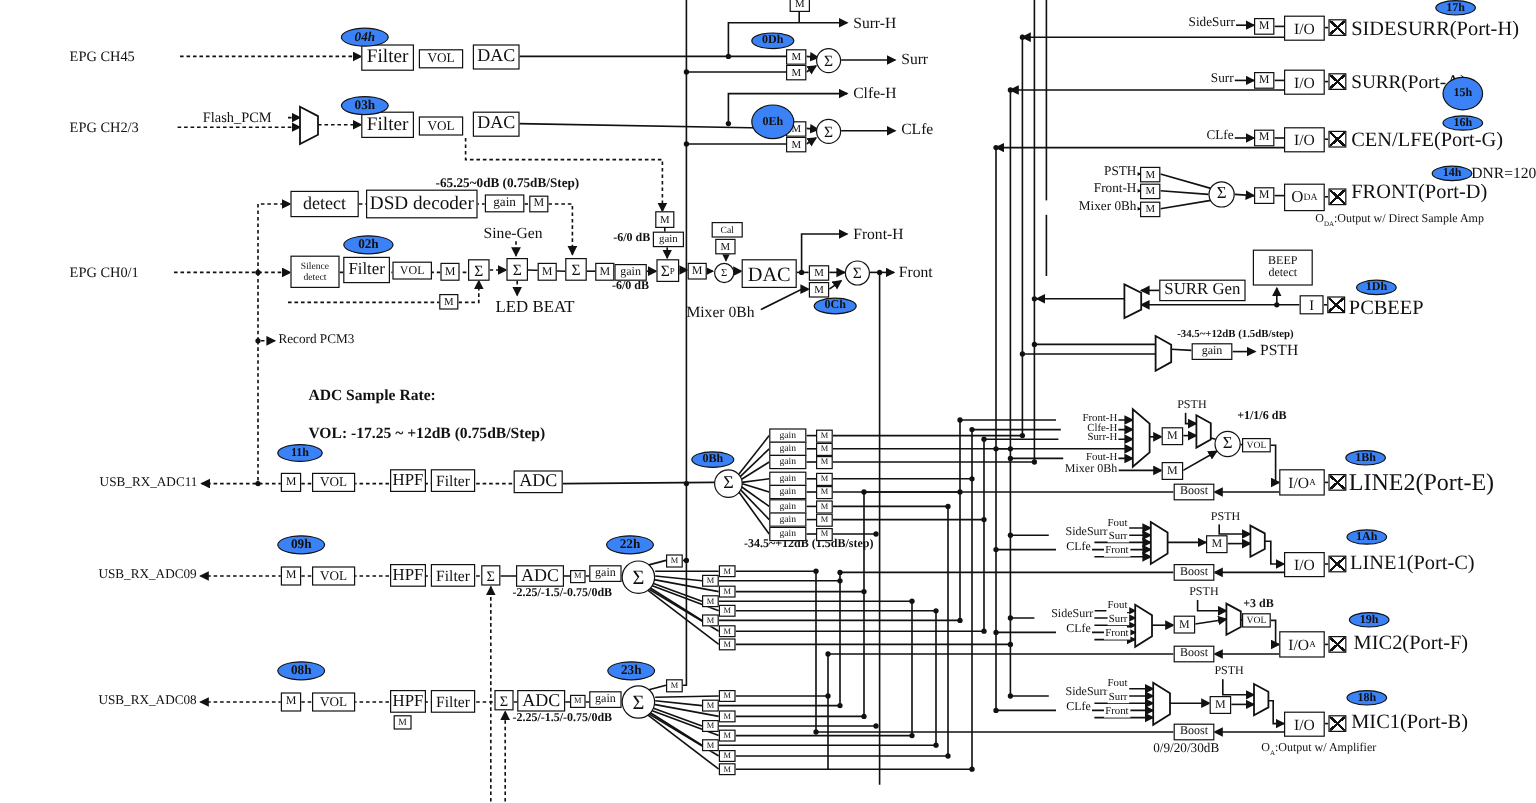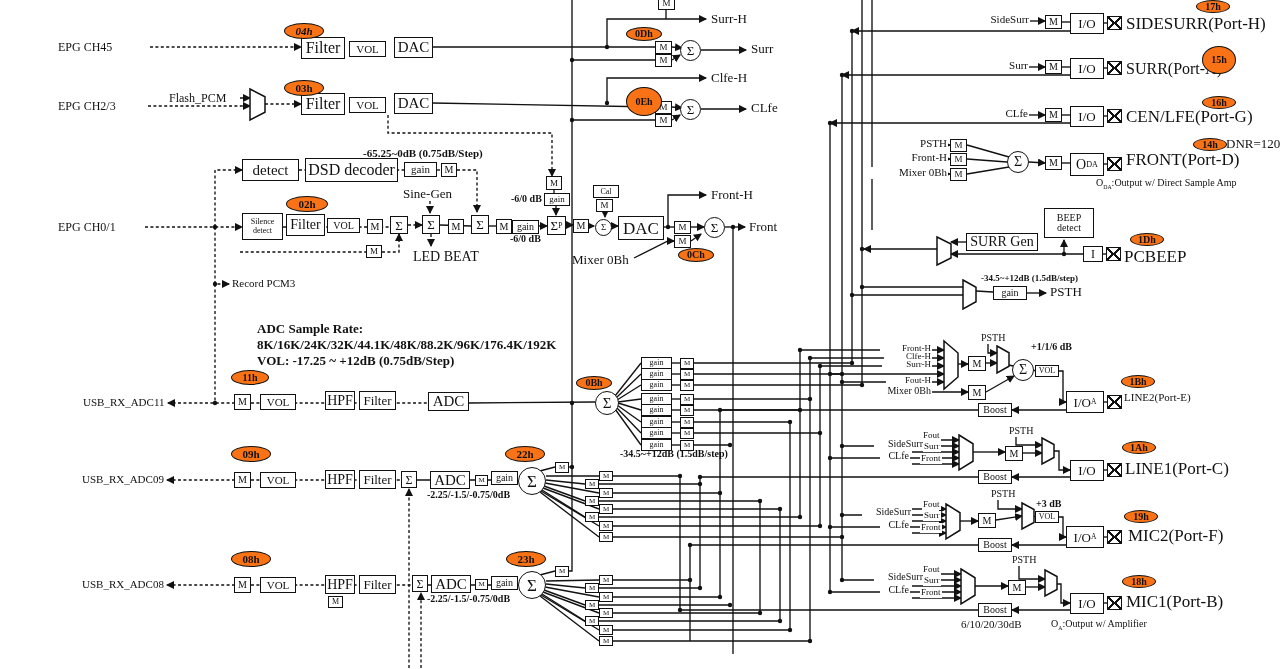--- a/index.html
+++ b/index.html
@@ -6,21 +6,21 @@
   #canvas{position:relative;width:1280px;height:669px;background:#fff;overflow:hidden;
           font-family:"Liberation Serif",serif;color:#111}
   #wires{position:absolute;left:0;top:0;z-index:1}
   .box{position:absolute;box-sizing:border-box;border:1.6px solid #111;background:#fff;
        display:flex;align-items:center;justify-content:center;text-align:center;
        line-height:1;z-index:3;white-space:nowrap}
   .box.ml{white-space:pre-line;line-height:1.05}
   .sum{position:absolute;box-sizing:border-box;border:1.6px solid #111;background:#fff;
        border-radius:50%;display:flex;align-items:center;justify-content:center;
        line-height:1;z-index:3}
-  .tag{position:absolute;box-sizing:border-box;border:1.4px solid #111;background:#f97316;
+  .tag{position:absolute;box-sizing:border-box;border:1.4px solid #111;background:#3b82f6;
        border-radius:50%;display:flex;align-items:center;justify-content:center;
        font-weight:700;line-height:1;z-index:3}
   .lbl{position:absolute;line-height:1.08;z-index:2;white-space:nowrap}
   .lbl.bg{background:#fff;padding:0 1px;z-index:2}
   .lbl.r{text-align:right}
   .pad{position:absolute;box-sizing:border-box;width:15px;height:14px;border:1.6px solid #111;
        background-color:#fff;z-index:3;
        background-image:
         linear-gradient(to top right, transparent calc(50% - 1px), #111 calc(50% - 1px), #111 calc(50% + 1px), transparent calc(50% + 1px)),
         linear-gradient(to bottom right, transparent calc(50% - 1px), #111 calc(50% - 1px), #111 calc(50% + 1px), transparent calc(50% + 1px))}
@@ -726,21 +726,21 @@
     <div class="tag" style="left: 626px; top: 27px; width: 36px; height: 14px; font-size: 10px;">0Dh</div>
     <div class="tag" style="left: 626px; top: 87px; width: 36px; height: 29px; font-size: 10px;">0Eh</div>
     <div class="tag" style="left: 678px; top: 248px; width: 36px; height: 14px; font-size: 10px;">0Ch</div>
     <div class="tag" style="left: 576px; top: 376px; width: 36px; height: 14px; font-size: 10px;">0Bh</div>
     <div class="tag" style="left: 231px; top: 370px; width: 38px; height: 15px; font-size: 10px;">11h</div>
     <div class="tag" style="left: 231px; top: 446px; width: 40px; height: 16px; font-size: 11px;">09h</div>
     <div class="tag" style="left: 231px; top: 551px; width: 40px; height: 16px; font-size: 11px;">08h</div>
     <div class="tag" style="left: 505px; top: 446px; width: 40px; height: 16px; font-size: 11px;">22h</div>
     <div class="tag" style="left: 506px; top: 551px; width: 40px; height: 16px; font-size: 11px;">23h</div>
     <div class="tag" style="left: 1196px; top: 0px; width: 34px; height: 13px; font-size: 10px;">17h</div>
-    <div class="tag" style="left: 1202px; top: 46px; width: 34px; height: 28px; font-size: 10px;">15h</div>
+    <div class="tag" style="left: 1202px; top: 64px; width: 34px; height: 28px; font-size: 10px;">15h</div>
     <div class="tag" style="left: 1202px; top: 96px; width: 34px; height: 13px; font-size: 10px;">16h</div>
     <div class="tag" style="left: 1193px; top: 138px; width: 34px; height: 13px; font-size: 10px;">14h</div>
     <div class="tag" style="left: 1130px; top: 233px; width: 34px; height: 13px; font-size: 10px;">1Dh</div>
     <div class="tag" style="left: 1121px; top: 375px; width: 34px; height: 13px; font-size: 10px;">1Bh</div>
     <div class="tag" style="left: 1122px; top: 441px; width: 34px; height: 13px; font-size: 10px;">1Ah</div>
     <div class="tag" style="left: 1124px; top: 510px; width: 34px; height: 13px; font-size: 10px;">19h</div>
     <div class="tag" style="left: 1122px; top: 575px; width: 34px; height: 13px; font-size: 10px;">18h</div>
     <div class="lbl" style="left: 58px; top: 41px; font-size: 12px;"><span>EPG  CH45</span></div>
     <div class="lbl" style="left: 58px; top: 100px; font-size: 12px;"><span>EPG CH2/3</span></div>
     <div class="lbl" style="left: 169px; top: 92px; font-size: 12px;"><span>Flash_PCM</span></div>
@@ -755,29 +755,28 @@
     <div class="lbl" style="left: 751px; top: 101px; font-size: 13px;"><span>CLfe</span></div>
     <div class="lbl" style="left: 711px; top: 188px; font-size: 13px;"><span>Front-H</span></div>
     <div class="lbl" style="left: 749px; top: 220px; font-size: 13px;"><span>Front</span></div>
     <div class="lbl" style="left: 403px; top: 187px; font-size: 13px;"><span>Sine-Gen</span></div>
     <div class="lbl" style="left: 413px; top: 249px; font-size: 14px;"><span>LED BEAT</span></div>
     <div class="lbl" style="left: 572px; top: 253px; font-size: 13px;"><span>Mixer 0Bh</span></div>
     <div class="lbl" style="left: 363px; top: 148px; font-size: 11px; font-weight: 600;"><span>-65.25~0dB (0.75dB/Step)</span></div>
     <div class="lbl" style="left: 511px; top: 194px; font-size: 10px; font-weight: 600;"><span>-6/0 dB</span></div>
     <div class="lbl" style="left: 510px; top: 234px; font-size: 10px; font-weight: 600;"><span>-6/0 dB</span></div>
     <div class="lbl" style="left: 257px; top: 322px; font-size: 13px; font-weight: 600;"><span>ADC Sample Rate:</span></div>
-    <div class="lbl" style="left: 257px; top: 338px; font-size: 13px; font-weight: 600;"><span>8K/16K/24K/32K/44.1K/48K/88.2K/96K/176.4K/192K</span></div>
     <div class="lbl" style="left: 257px; top: 354px; font-size: 13px; font-weight: 600;"><span>VOL: -17.25 ~ +12dB (0.75dB/Step)</span></div>
     <div class="lbl" style="left: 620px; top: 449px; font-size: 10px; font-weight: 600;"><span>-34.5~+12dB (1.5dB/step)</span></div>
     <div class="lbl" style="left: 427px; top: 490px; font-size: 10px; font-weight: 600;"><span>-2.25/-1.5/-0.75/0dB</span></div>
     <div class="lbl" style="left: 427px; top: 594px; font-size: 10px; font-weight: 600;"><span>-2.25/-1.5/-0.75/0dB</span></div>
     <div class="lbl" style="left: 1226px; top: 137px; font-size: 13px;"><span>DNR=120dB</span></div>
     <div class="lbl" style="left: 1096px; top: 178px; font-size: 10px;"><span>O</span><sub>DA</sub><span>:Output w/ Direct Sample Amp</span></div>
     <div class="lbl" style="left: 1051px; top: 619px; font-size: 10px;"><span>O</span><sub>A</sub><span>:Output w/ Amplifier</span></div>
-    <div class="lbl" style="left: 961px; top: 619px; font-size: 11px;"><span>6/10/20/30dB</span></div>
+    <div class="lbl" style="left: 961px; top: 619px; font-size: 11px;"><span>0/9/20/30dB</span></div>
     <div class="lbl" style="left: 1031px; top: 342px; font-size: 10px; font-weight: 600;"><span>+1/1/6 dB</span></div>
     <div class="lbl" style="left: 1036px; top: 499px; font-size: 10px; font-weight: 600;"><span>+3 dB</span></div>
     <div class="lbl" style="left: 1050px; top: 285px; font-size: 13px;"><span>PSTH</span></div>
     <div class="lbl" style="left: 981px; top: 274px; font-size: 9px; font-weight: 600;"><span>-34.5~+12dB (1.5dB/step)</span></div>
     <div class="lbl bg" style="left: 980px; top: 333px; font-size: 10px;"><span>PSTH</span></div>
     <div class="lbl bg" style="left: 1008px; top: 426px; font-size: 10px;"><span>PSTH</span></div>
     <div class="lbl bg" style="left: 990px; top: 489px; font-size: 10px;"><span>PSTH</span></div>
     <div class="lbl bg" style="left: 1011px; top: 555px; font-size: 10px;"><span>PSTH</span></div>
     <div class="lbl bg r" style="left: 896px; top: 138px; width: 50px; font-size: 11px;"><span>PSTH</span></div>
     <div class="lbl bg r" style="left: 884px; top: 152px; width: 62px; font-size: 11px;"><span>Front-H</span></div>
@@ -804,21 +803,21 @@
     <div class="lbl bg r" style="left: 874px; top: 572px; width: 48px; font-size: 10px;"><span>SideSurr</span></div>
     <div class="lbl bg r" style="left: 880px; top: 585px; width: 28px; font-size: 10px;"><span>CLfe</span></div>
     <div class="lbl bg" style="left: 922px; top: 565px; font-size: 9px;"><span>Fout</span></div>
     <div class="lbl bg" style="left: 923px; top: 576px; font-size: 9px;"><span>Surr</span></div>
     <div class="lbl bg" style="left: 920px; top: 588px; font-size: 9px;"><span>Front</span></div>
     <div class="lbl" style="left: 1126px; top: 15px; font-size: 17px;"><span>SIDESURR(Port-H)</span></div>
     <div class="lbl" style="left: 1126px; top: 60px; font-size: 16px;"><span>SURR(Port-A)</span></div>
     <div class="lbl" style="left: 1126px; top: 108px; font-size: 17px;"><span>CEN/LFE(Port-G)</span></div>
     <div class="lbl" style="left: 1126px; top: 151px; font-size: 17px;"><span>FRONT(Port-D)</span></div>
     <div class="lbl" style="left: 1124px; top: 248px; font-size: 17px;"><span>PCBEEP</span></div>
-    <div class="lbl" style="left: 1124px; top: 392px; font-size: 11px;"><span>LINE2(Port-E)</span></div>
+    <div class="lbl" style="left: 1124px; top: 392px; font-size: 20px;"><span>LINE2(Port-E)</span></div>
     <div class="lbl" style="left: 1125px; top: 460px; font-size: 17px;"><span>LINE1(Port-C)</span></div>
     <div class="lbl" style="left: 1128px; top: 527px; font-size: 17px;"><span>MIC2(Port-F)</span></div>
     <div class="lbl" style="left: 1126px; top: 593px; font-size: 17px;"><span>MIC1(Port-B)</span></div>
     <div class="pad" style="left: 1107px; top: 16px;"></div>
     <div class="pad" style="left: 1107px; top: 61px;"></div>
     <div class="pad" style="left: 1107px; top: 109px;"></div>
     <div class="pad" style="left: 1107px; top: 157px;"></div>
     <div class="pad" style="left: 1106px; top: 247px;"></div>
     <div class="pad" style="left: 1107px; top: 395px;"></div>
     <div class="pad" style="left: 1107px; top: 463px;"></div>

